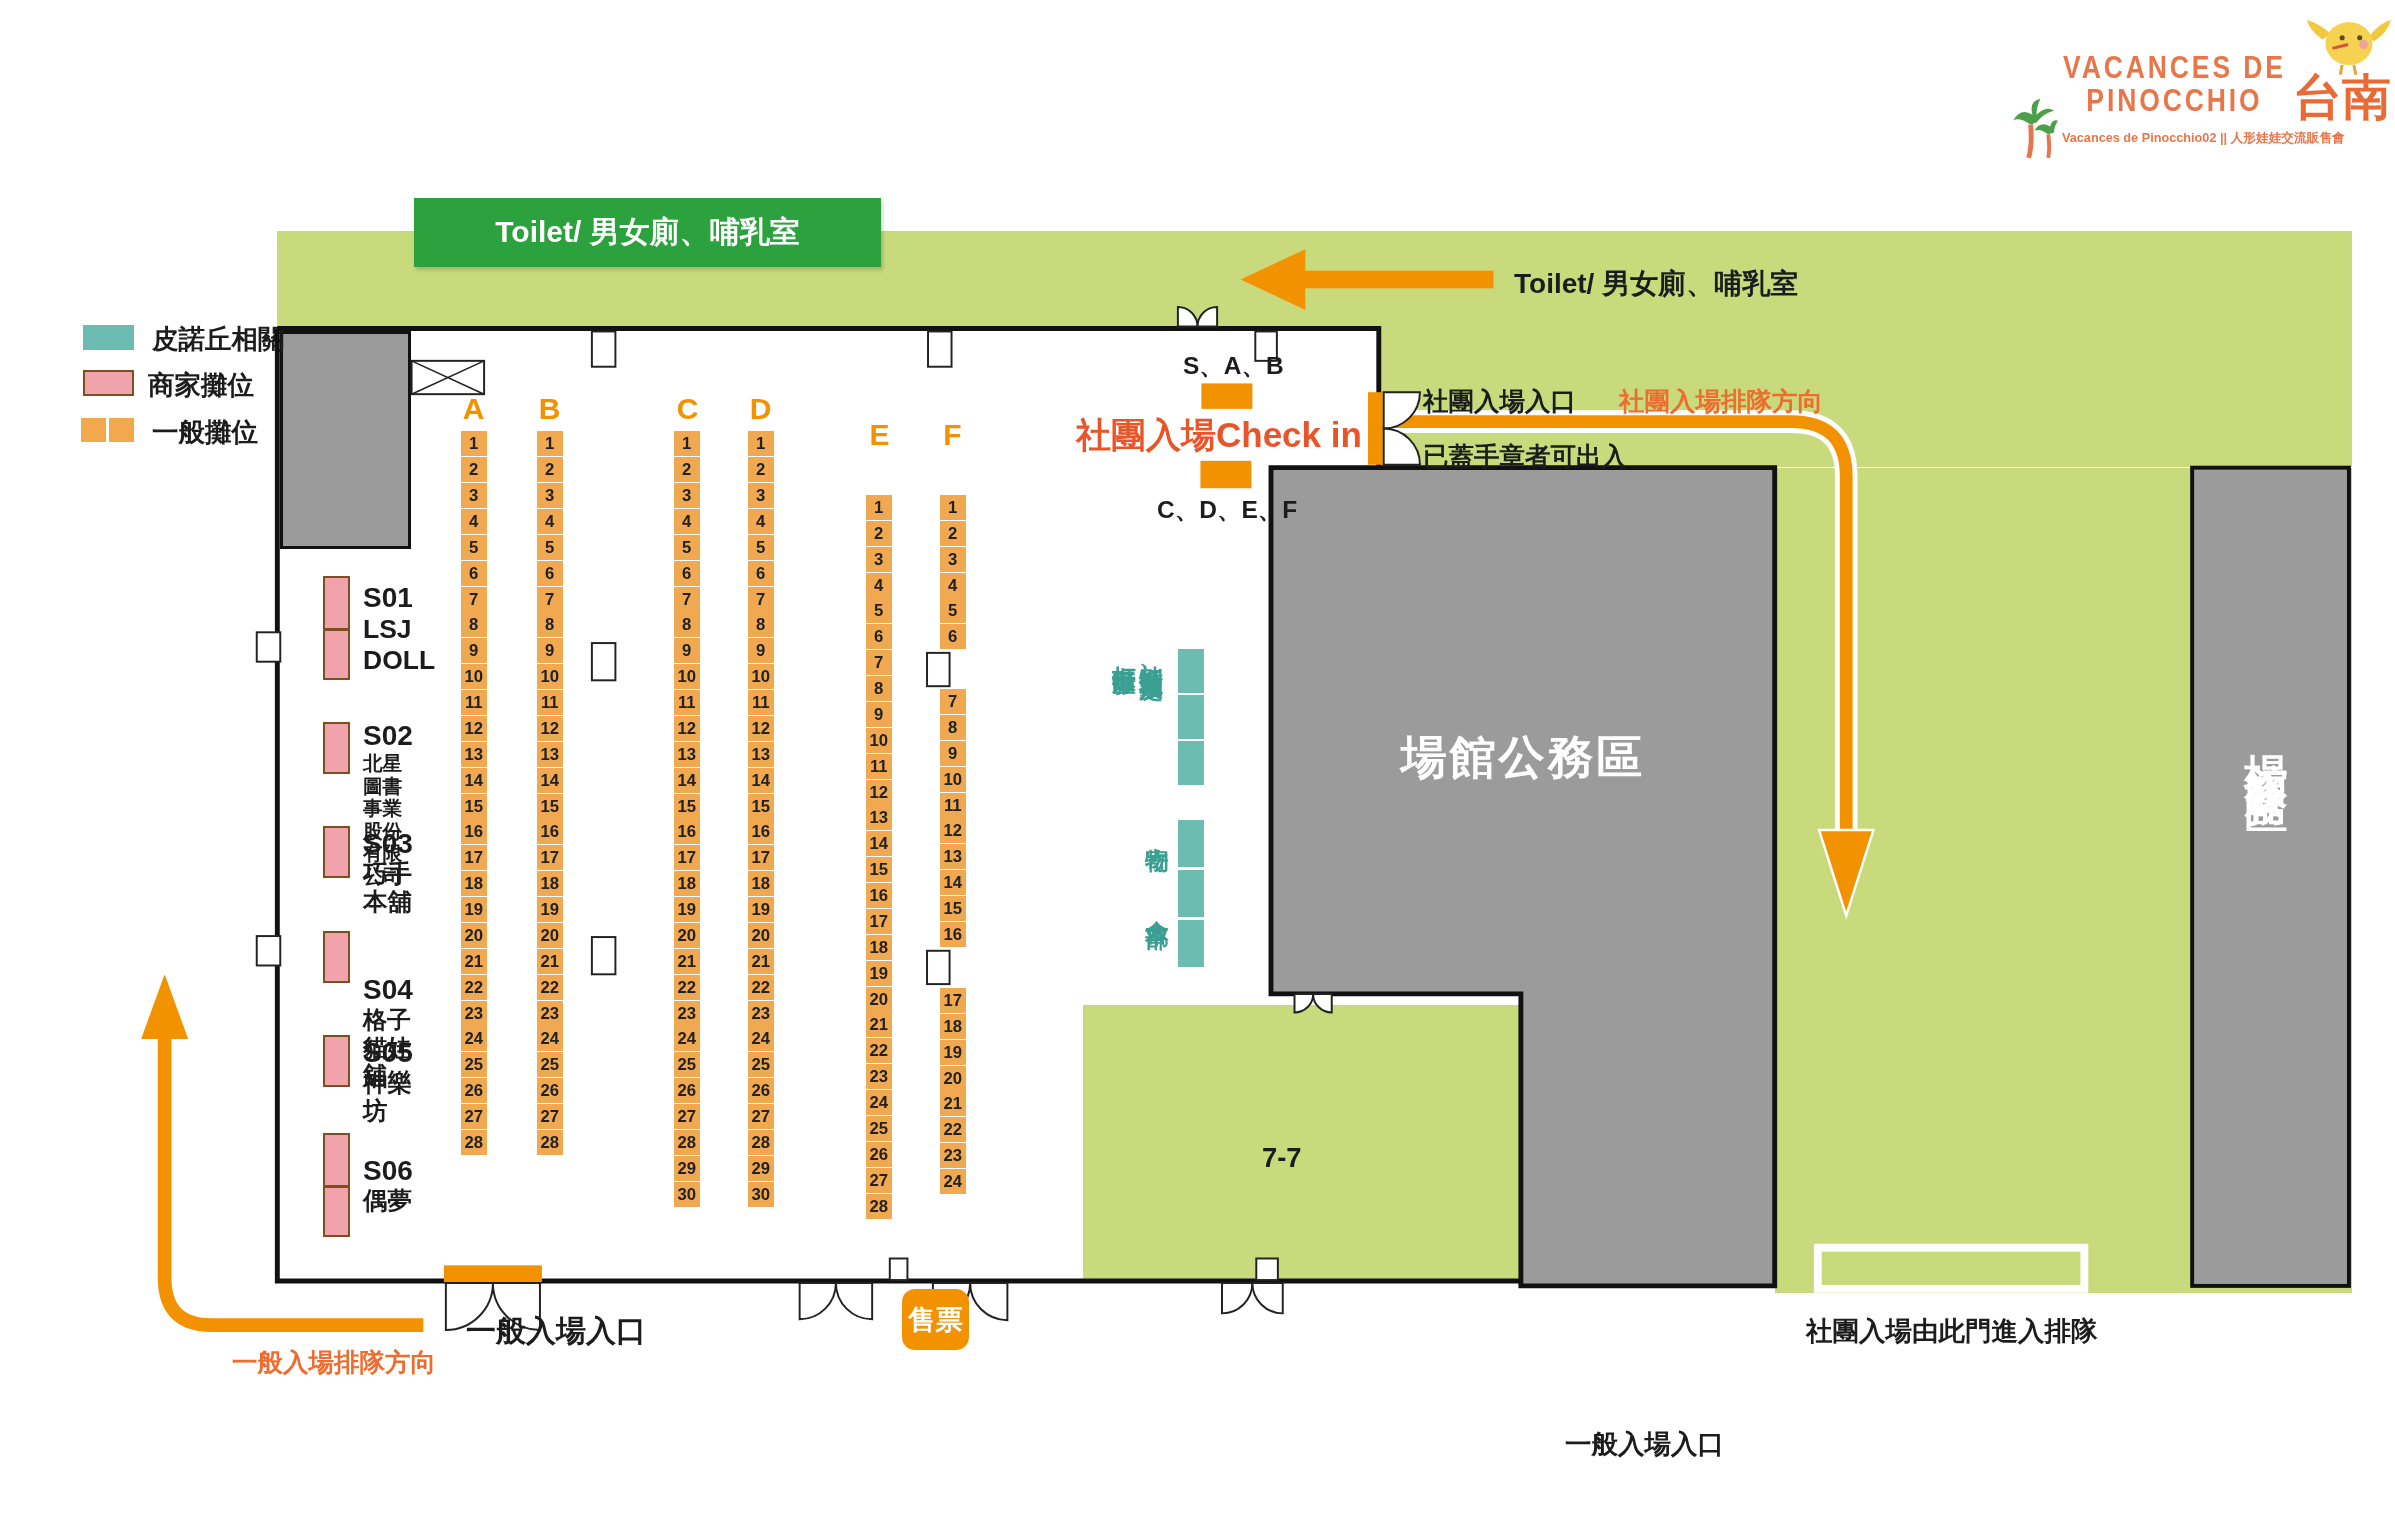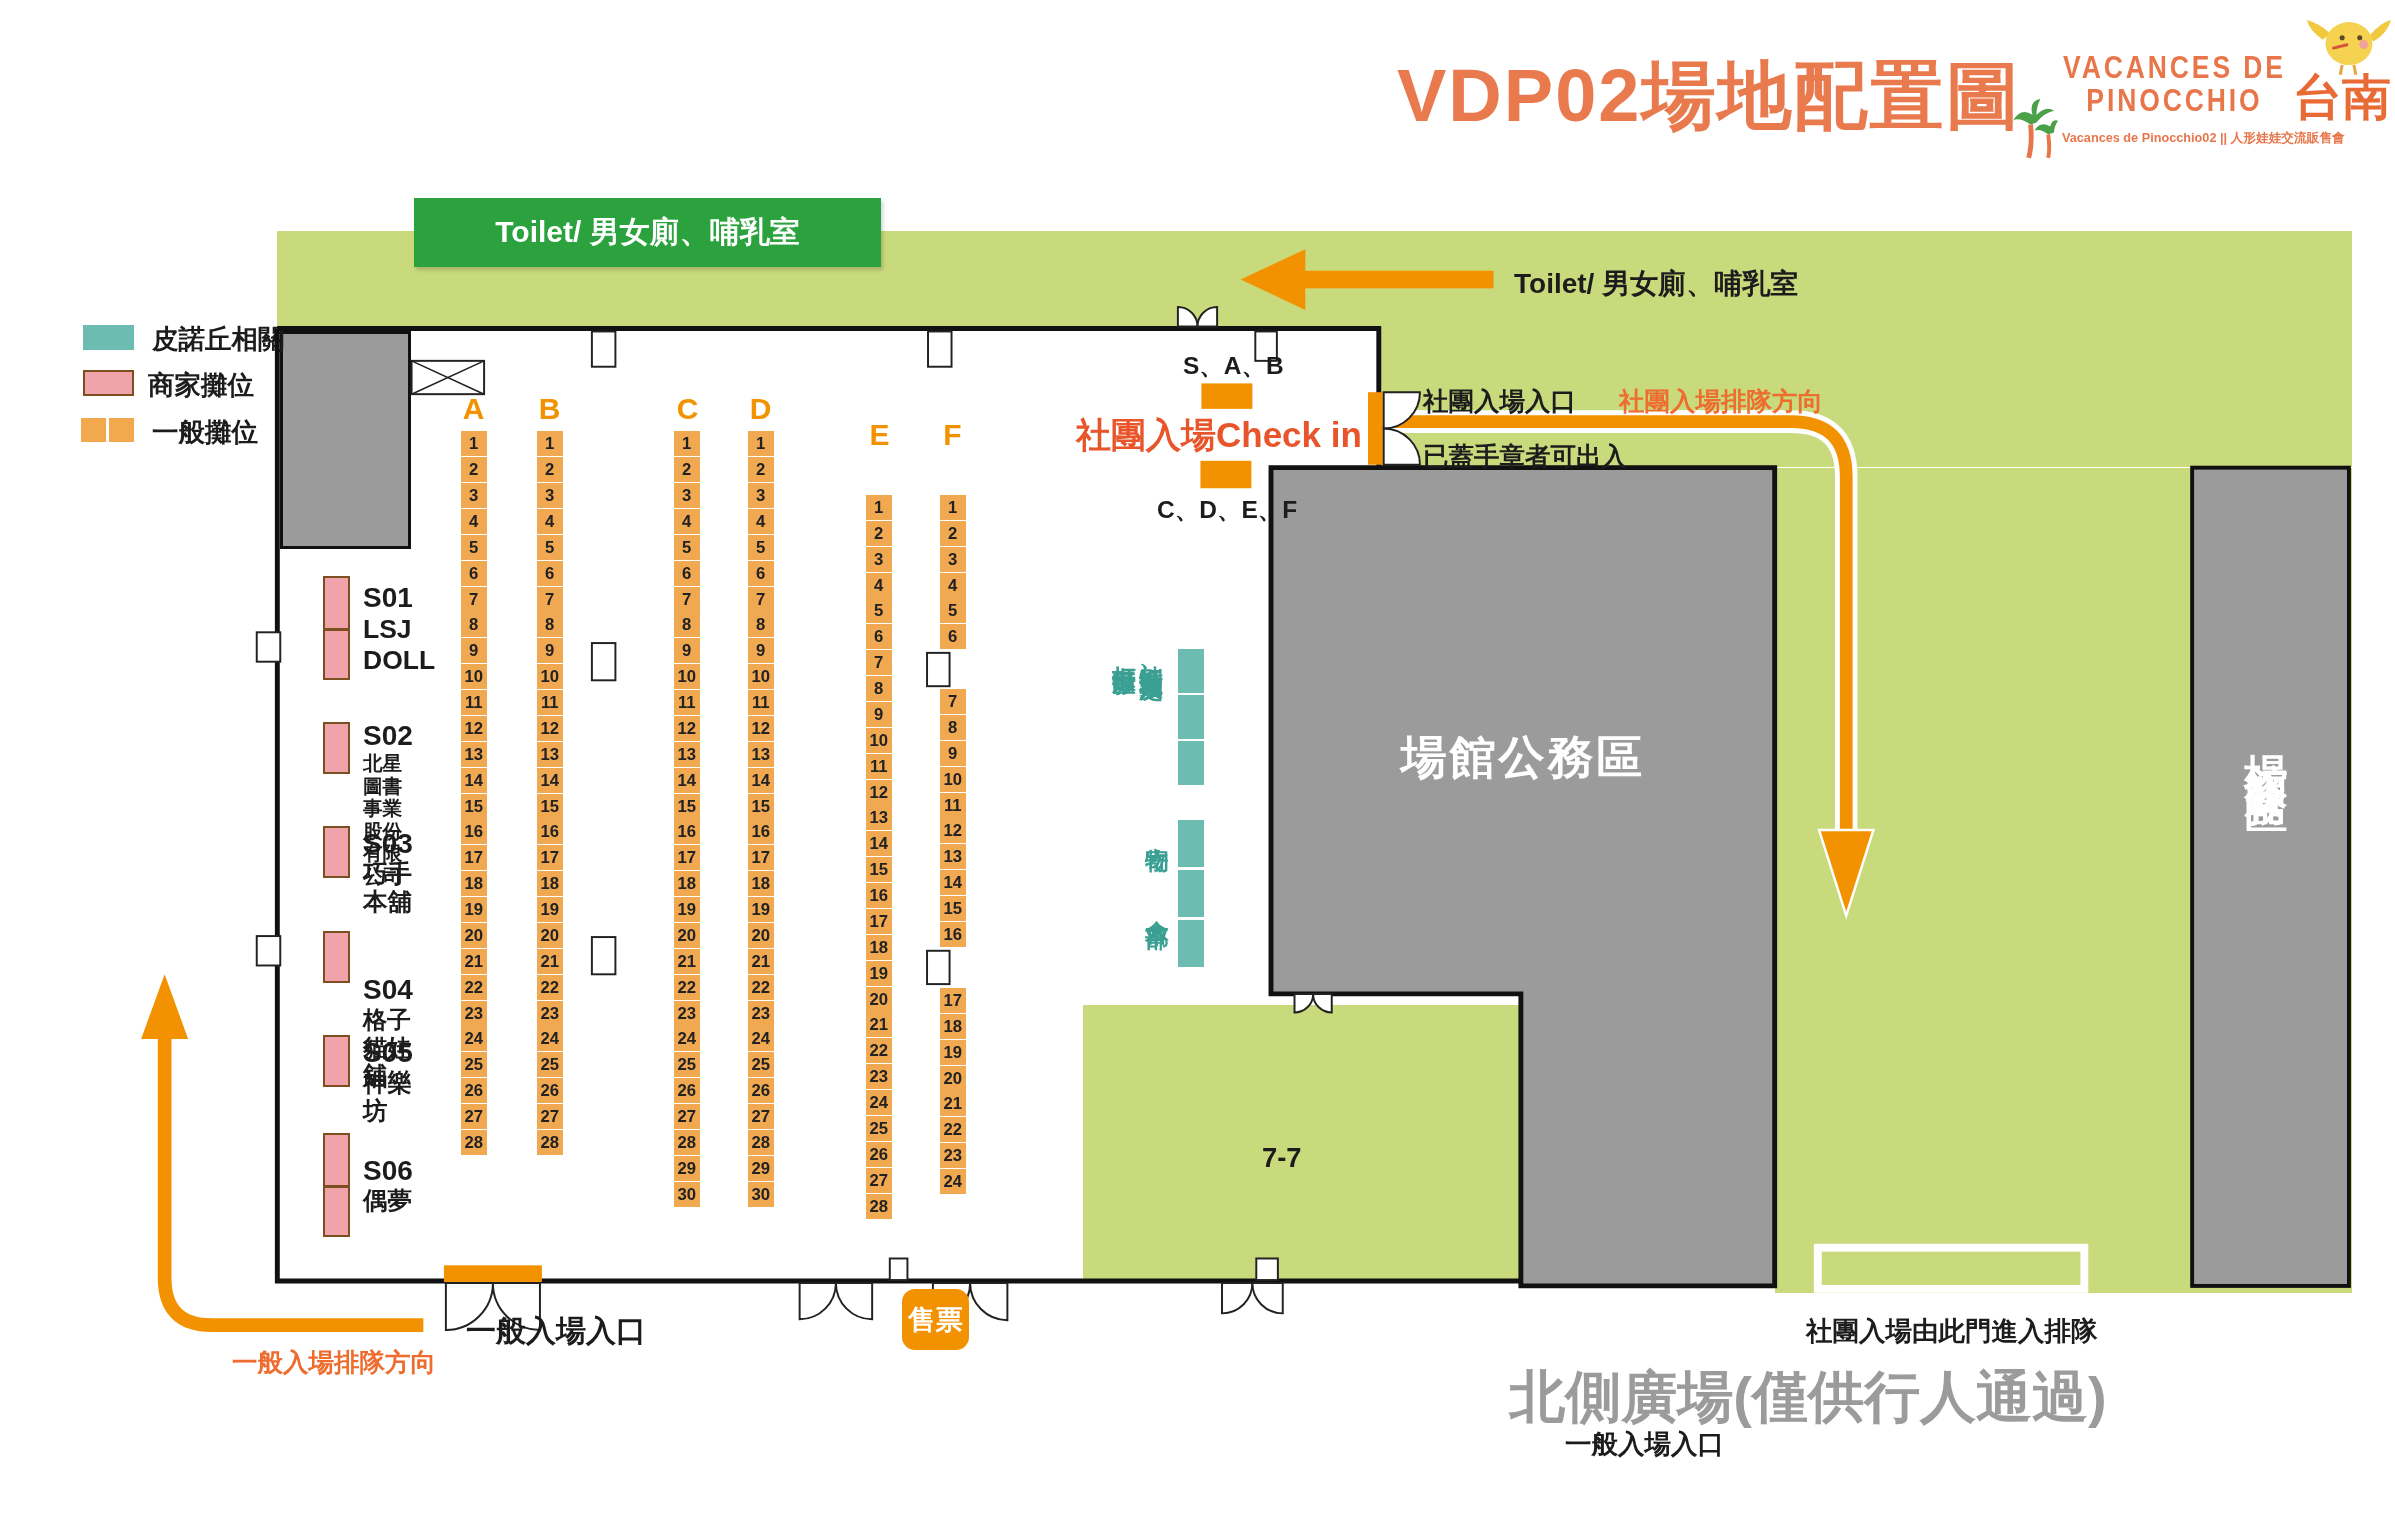--- a/index.html
+++ b/index.html
@@ -46,21 +46,20 @@
   <div class="abs green" style="left:277px;top:231px;width:2075px;height:97px;"></div>
   <div class="abs green" style="left:1379px;top:328px;width:973px;height:139px;"></div>
   <div class="abs green" style="left:1775px;top:468px;width:577px;height:825px;"></div>
 
   <div class="abs hall" style="left:277px;top:328px;width:1102px;height:953px;"></div>
 
   <div class="abs green" style="left:1083px;top:1005px;width:438px;height:274px;"></div>
 
   <div class="abs" style="left:280px;top:331px;width:131px;height:218px;background:#9b9b9b;border:3.9px solid #111;box-sizing:border-box;"></div>
 
-  <div class="txt b" style="left:1397px;top:47px;font-size:74px;color:#e87a4e;letter-spacing:2px;">VDP02場地配置圖</div>
 
   <div class="abs" style="left:2011px;top:25.5px;width:382px;height:137px;">
     <svg class="abs" style="left:0px;top:69px;" width="47" height="65" viewBox="0 0 48 66">
       <path d="M20,30 Q22,50 18,64" stroke="#e8764b" stroke-width="5" fill="none"></path>
       <path d="M20,30 Q8,22 2,26 Q10,12 22,20 Q18,6 30,4 Q26,12 26,20 Q36,10 44,16 Q34,18 26,28 Z" fill="#4ba04a"></path>
       <path d="M38,40 Q40,54 38,64" stroke="#e8764b" stroke-width="4" fill="none"></path>
       <path d="M38,40 Q30,34 24,36 Q30,26 40,32 Q42,24 48,26 Q44,32 44,38 Z" fill="#4ba04a"></path>
     </svg>
     <div class="abs" style="left:51px;top:27.4px;width:225px;text-align:center;">
       <div class="logo-line" style="font-size:26.5px;">VACANCES DE</div>
@@ -392,21 +391,20 @@
   <span class="txt b" style="left:1423px;top:439px;font-size:25.5px;">已蓋手章者可出入</span>
   <div class="office-label" style="left:1376px;top:727px;width:294px;">場館公務區</div>
   <div class="vtext-white" style="left:2238px;top:720px;height:323px;font-size:43px;">場館公務區</div>
   <span class="txt" style="left:1262px;top:1142px;font-size:27.4px;font-weight:600;">7-7</span>
   <span class="txt b" style="left:466px;top:1311px;font-size:30px;">一般入場入口</span>
   <span class="txt b" style="left:232px;top:1345px;font-size:25.5px;color:#ed6c2e;">一般入場排隊方向</span>
   <div class="orange-box ticket" style="left:902px;top:1289px;width:67px;height:61px;">
     <span>售票</span>
   </div>
   <span class="txt b" style="left:1806px;top:1313px;font-size:26.5px;">社團入場由此門進入排隊</span>
-  <div class="txt b" style="left:1470px;top:1360px;width:676px;text-align:center;font-size:56px;color:#9b9b9b;">北側廣場(僅供行人通過)</div>
   <span class="txt b" style="left:1565px;top:1426px;font-size:26.5px;">一般入場入口</span>
 
   <div class="vtext" style="left:1110px;top:647px;height:240px;">
     <span style="display:block;">特別活動兌換處、</span>
     <span style="display:block;">打卡攝影區</span>
   </div>
   <div class="vtext" style="left:1143px;top:828px;height:69px;">寄物</div>
   <div class="vtext" style="left:1143px;top:902px;height:98px;">會本部</div>
 
 </div>

